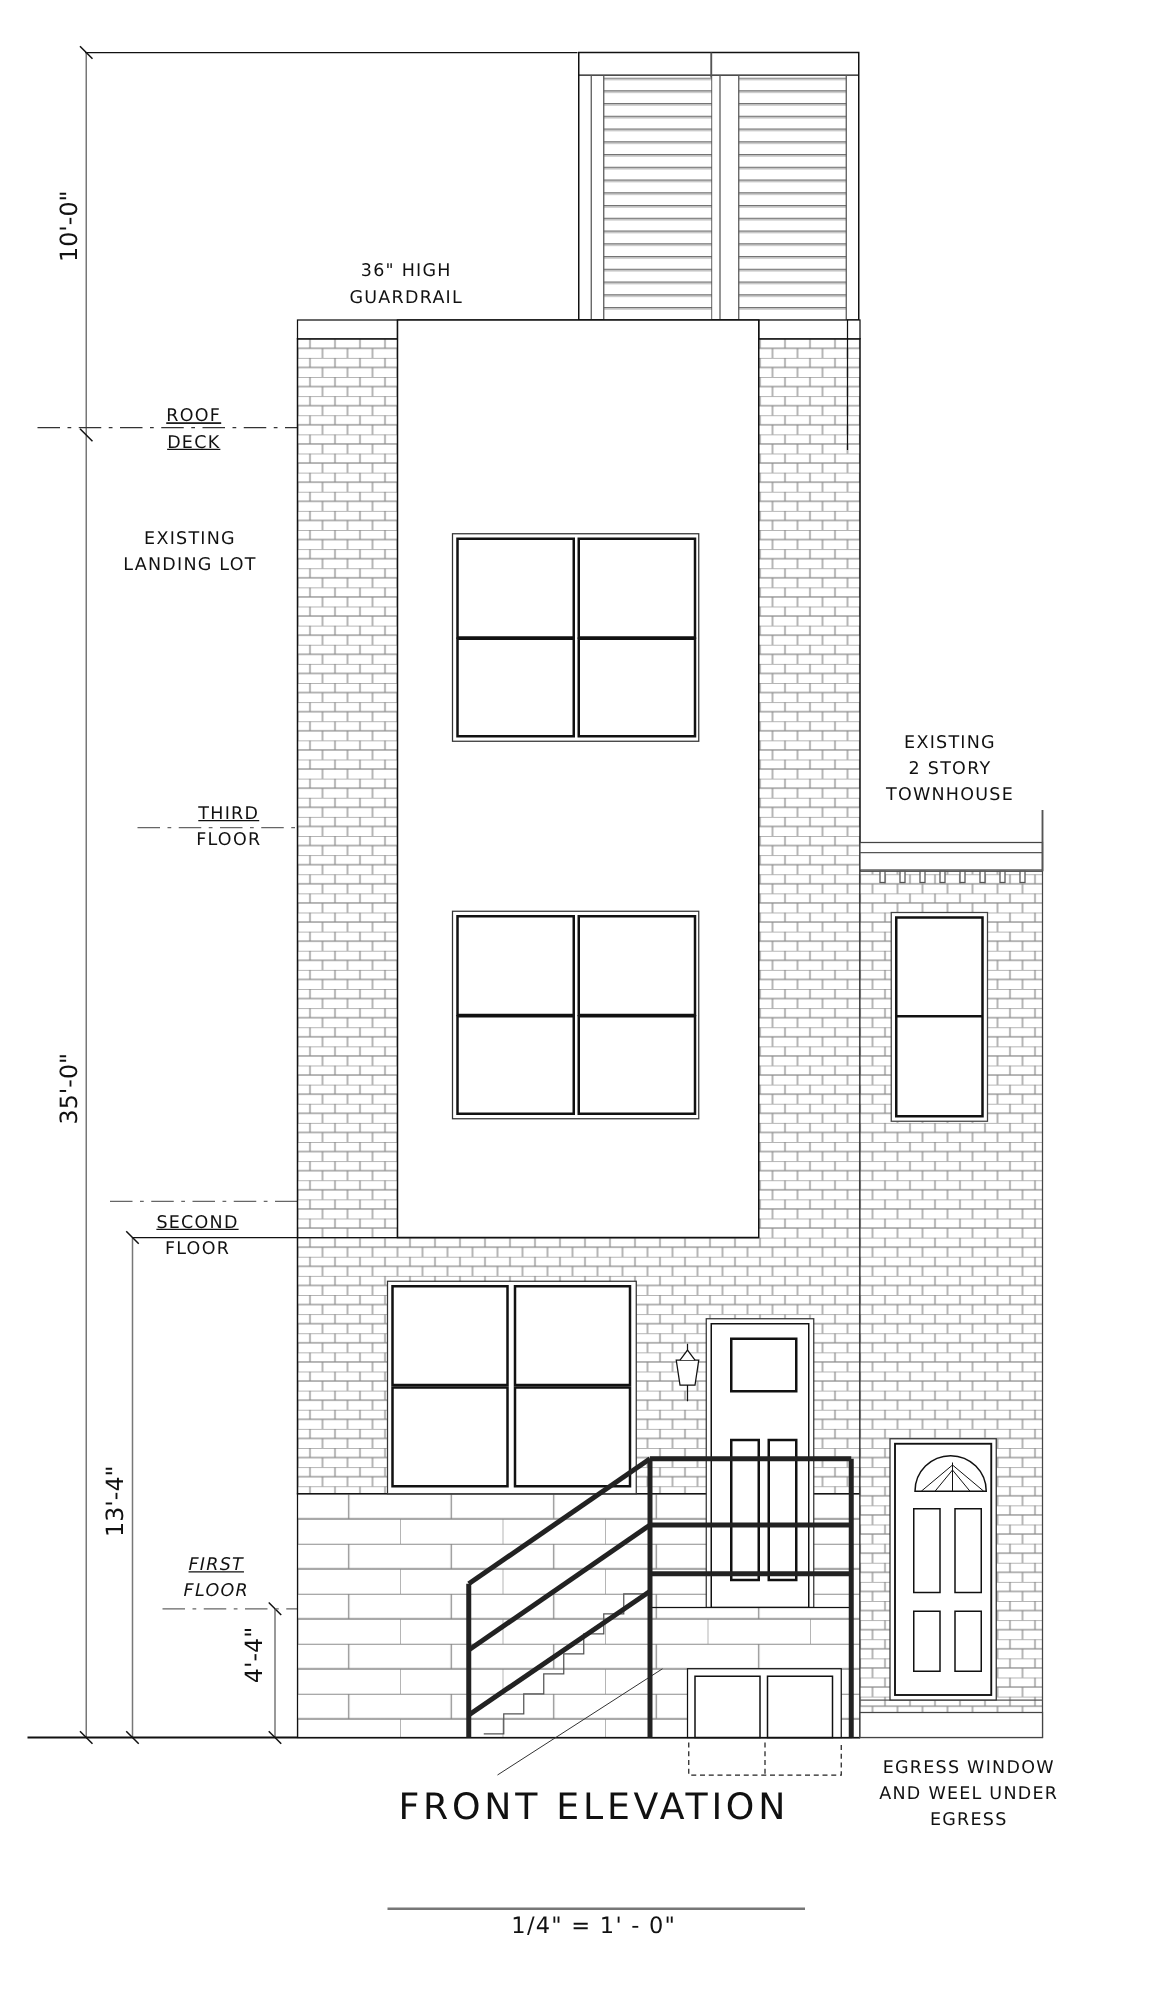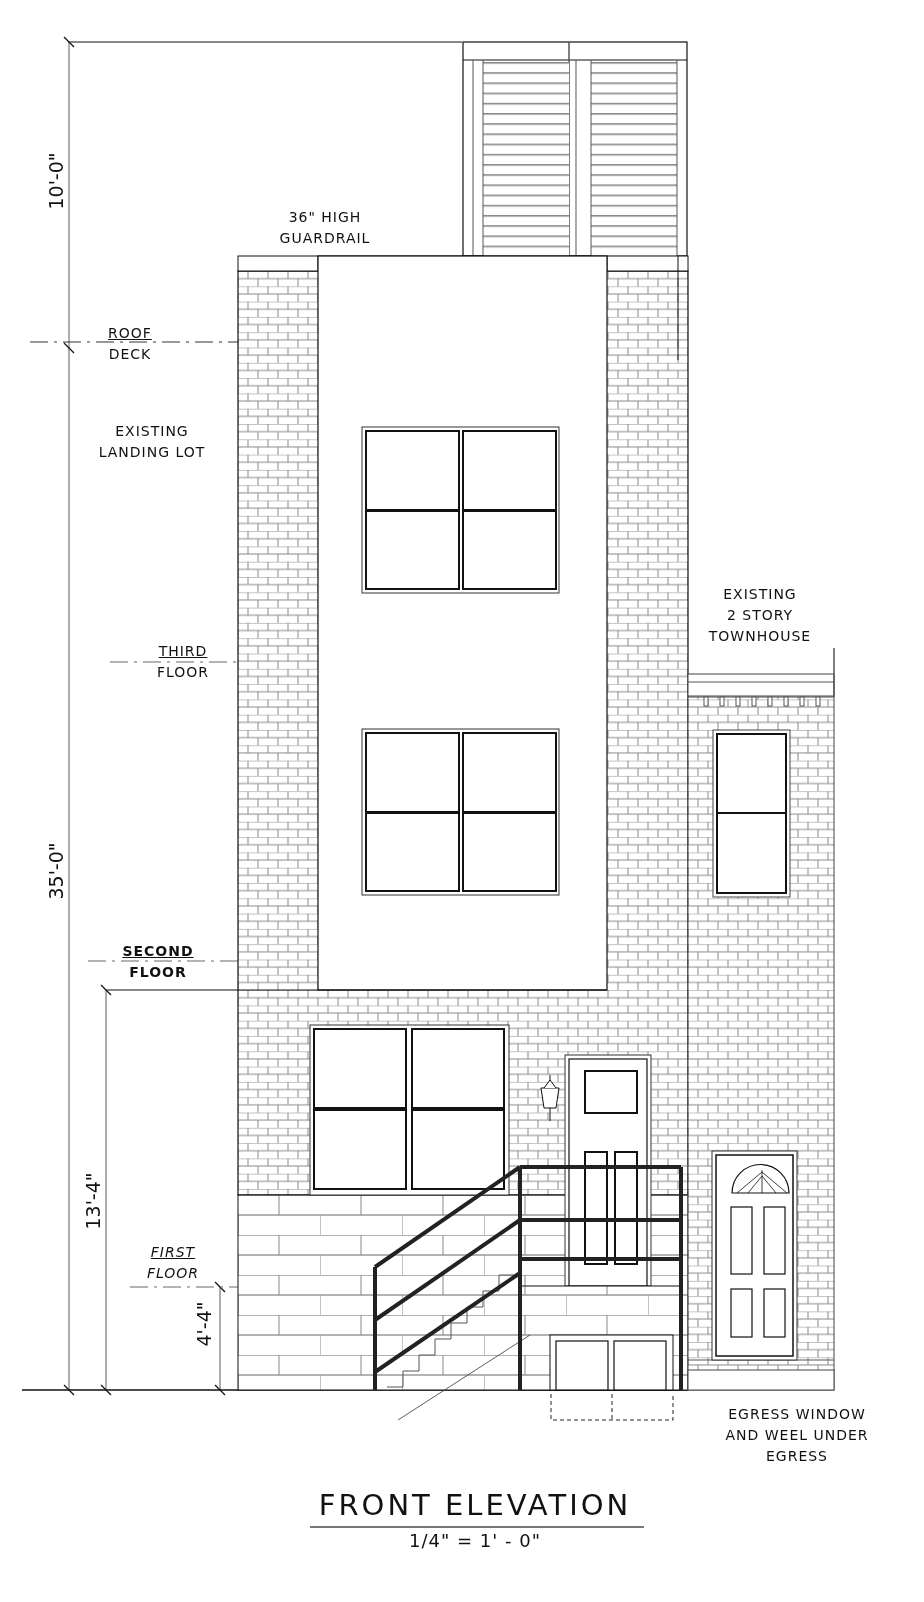--- a/index.html
+++ b/index.html
@@ -1,21 +1,21 @@
 <!DOCTYPE html>
 <html><head>
 <meta charset="utf-8">
 <style>
   html,body{margin:0;padding:0;background:#fff;}
   body{width:924px;height:1602px;position:relative;overflow:hidden;font-family:"DejaVu Sans",sans-serif;}
   svg{position:absolute;left:0;top:0;}
   .lbl{position:absolute;font-family:"DejaVu Sans",sans-serif;font-size:14px;letter-spacing:1px;color:#111;text-align:center;line-height:21px;white-space:nowrap;}
   .lbl .u{text-decoration:underline;}
   .vdim{position:absolute;font-family:"DejaVu Sans",sans-serif;font-size:19px;color:#111;transform:rotate(-90deg);transform-origin:center center;white-space:nowrap;}
-  .title{position:absolute;left:300px;top:1488px;width:350px;text-align:center;font-size:29px;letter-spacing:3px;color:#111;}
+  .title{position:absolute;left:300px;top:1428px;width:350px;text-align:center;font-size:29px;letter-spacing:3px;color:#111;}
   .title-rule{position:absolute;left:310px;top:1526px;width:334px;height:2px;background:#777;}
   .scale{position:absolute;left:300px;top:1530px;width:350px;text-align:center;font-size:18px;letter-spacing:1px;color:#111;}
 </style>
 </head>
 <body>
 
 <svg width="924" height="1602" viewBox="0 0 924 1602" xmlns="http://www.w3.org/2000/svg">
   <defs>
     <pattern id="brick" width="20" height="15.3" patternUnits="userSpaceOnUse" x="238" y="271">
       <rect width="20" height="15.3" fill="#fff"></rect>
@@ -186,29 +186,29 @@
       <line x1="520" y1="1259" x2="681" y2="1259"></line>
     </g>
   </g>
 </svg>
 
 <div class="vdim" style="left:27px;top:170px;">10'-0"</div>
 <div class="vdim" style="left:27px;top:860px;">35'-0"</div>
 <div class="vdim" style="left:64px;top:1190px;">13'-4"</div>
 <div class="vdim" style="left:181px;top:1313px;">4'-4"</div>
 
-<div class="lbl" style="left:95px;top:323px;width:70px;">
+<div class="lbl" style="left:120px;top:323px;width:70px;text-decoration:underline;">
   <div class="u">ROOF</div>
   <div>DECK</div>
 </div>
 <div class="lbl" style="left:148px;top:641px;width:70px;">
   <div class="u">THIRD</div>
   <div>FLOOR</div>
 </div>
-<div class="lbl" style="left:118px;top:941px;width:80px;font-weight:bold;">
+<div class="lbl" style="left:118px;top:968px;width:80px;">
   <div class="u">SECOND</div>
   <div>FLOOR</div>
 </div>
 <div class="lbl" style="left:138px;top:1242px;width:70px;font-style:italic;">
   <div class="u">FIRST</div>
   <div>FLOOR</div>
 </div>
 
 <div class="lbl" style="left:255px;top:207px;width:140px;">
   <div>36" HIGH</div>
@@ -216,21 +216,21 @@
 </div>
 <div class="lbl" style="left:82px;top:421px;width:140px;">
   <div>EXISTING</div>
   <div>LANDING LOT</div>
 </div>
 <div class="lbl" style="left:700px;top:584px;width:120px;">
   <div>EXISTING</div>
   <div>2 STORY</div>
   <div>TOWNHOUSE</div>
 </div>
-<div class="lbl" style="left:712px;top:1404px;width:170px;">
+<div class="lbl" style="left:690px;top:1404px;width:170px;">
   <div>EGRESS WINDOW</div>
   <div>AND WEEL UNDER</div>
   <div>EGRESS</div>
 </div>
 
 <div class="title">FRONT ELEVATION</div>
 <div class="title-rule"></div>
 <div class="scale">1/4" = 1' - 0"</div>
 
 </body></html>

